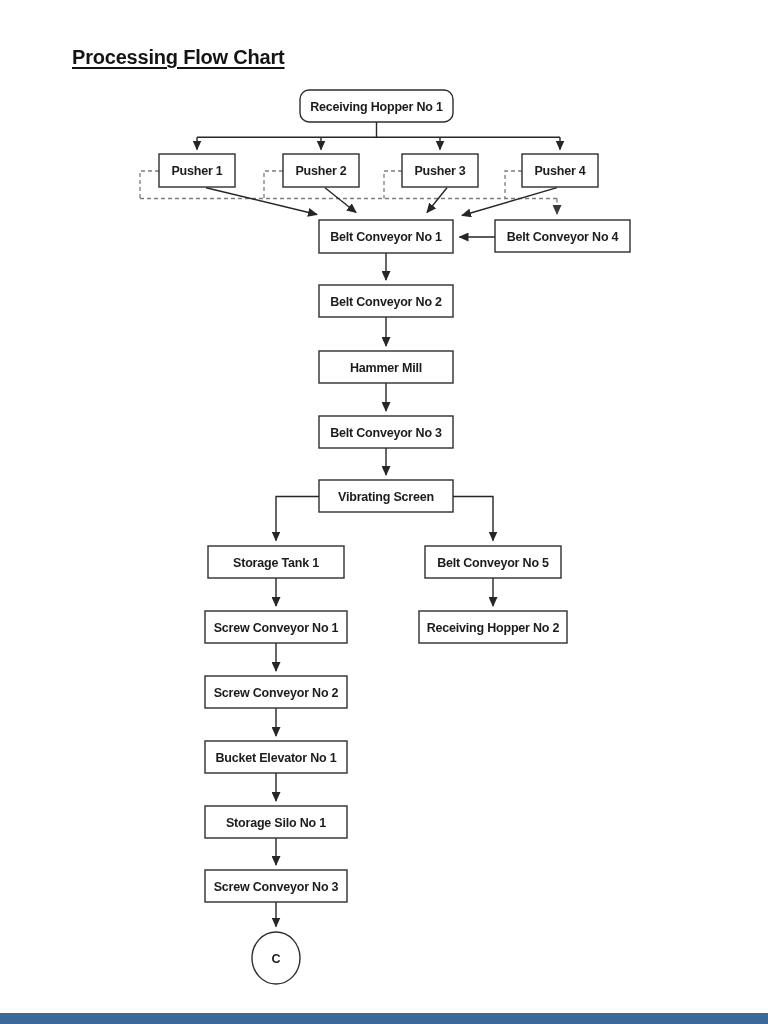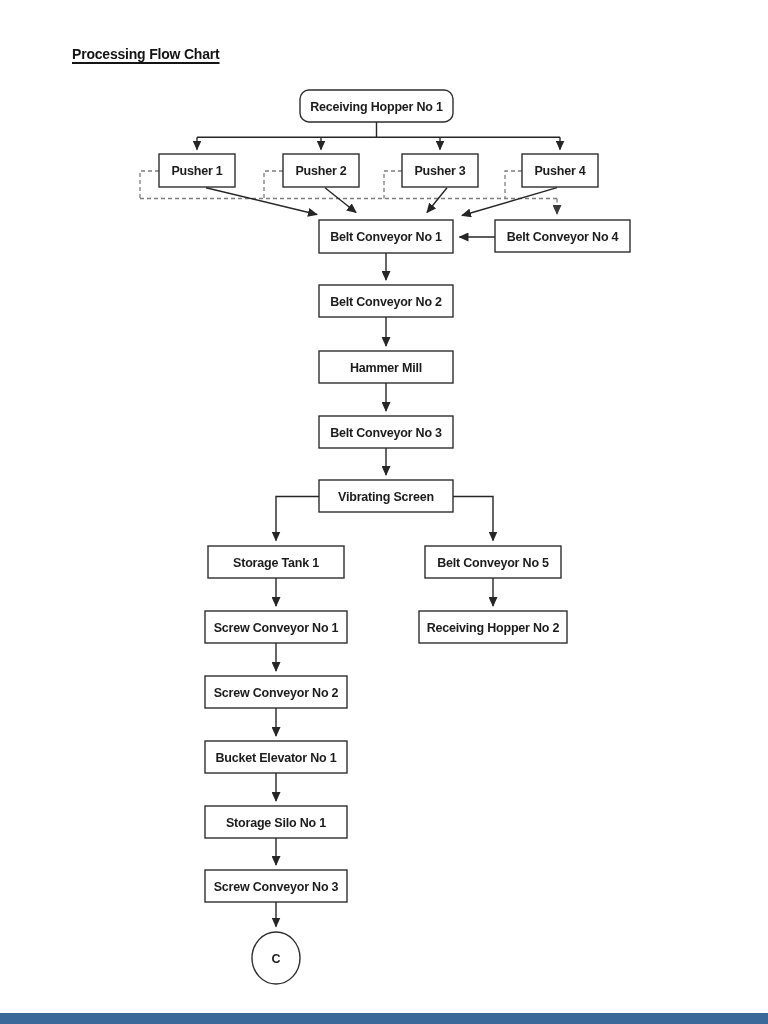--- a/index.html
+++ b/index.html
@@ -12,21 +12,21 @@
     position: relative;
     width: 768px;
     height: 1024px;
     background: #ffffff;
     overflow: hidden;
   }
   #doc-title {
     position: absolute;
     left: 72px;
     top: 46px;
-    font-size: 14px;
+    font-size: 20px;
     font-weight: bold;
     color: #141414;
     letter-spacing: -0.2px;
     text-decoration: underline;
     text-decoration-thickness: 2px;
     text-underline-offset: 3px;
     white-space: nowrap;
   }
   #flowchart-svg {
     position: absolute;

